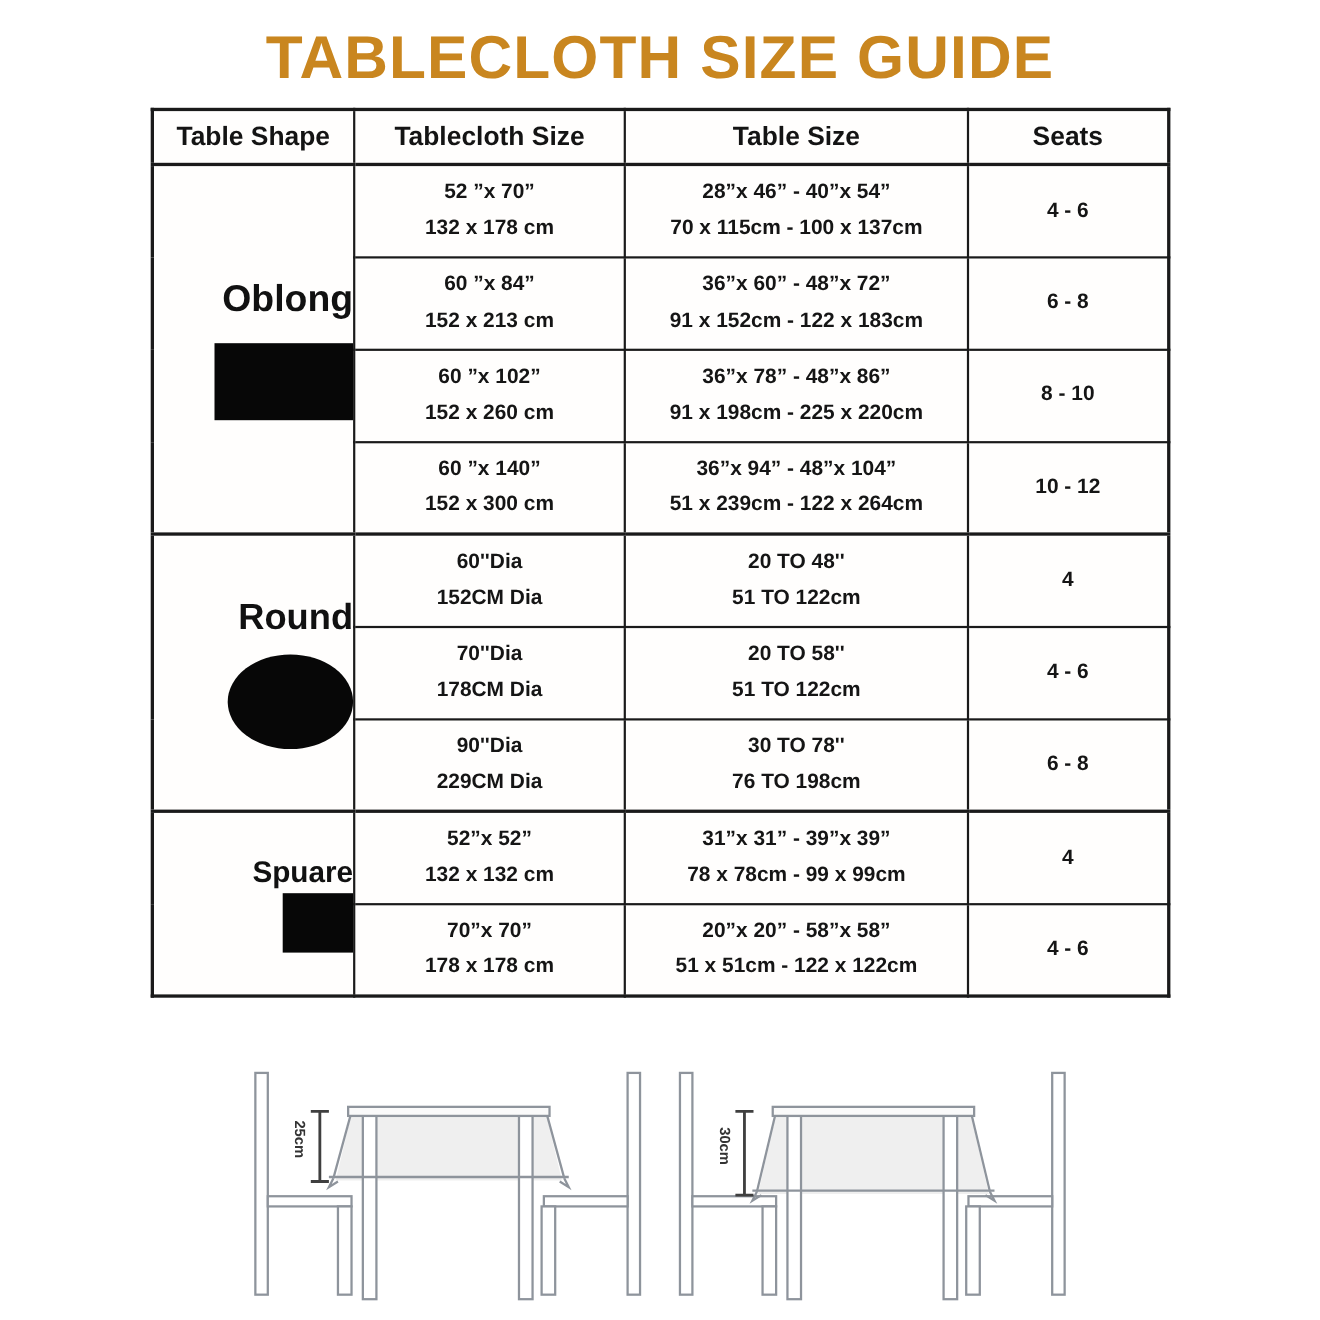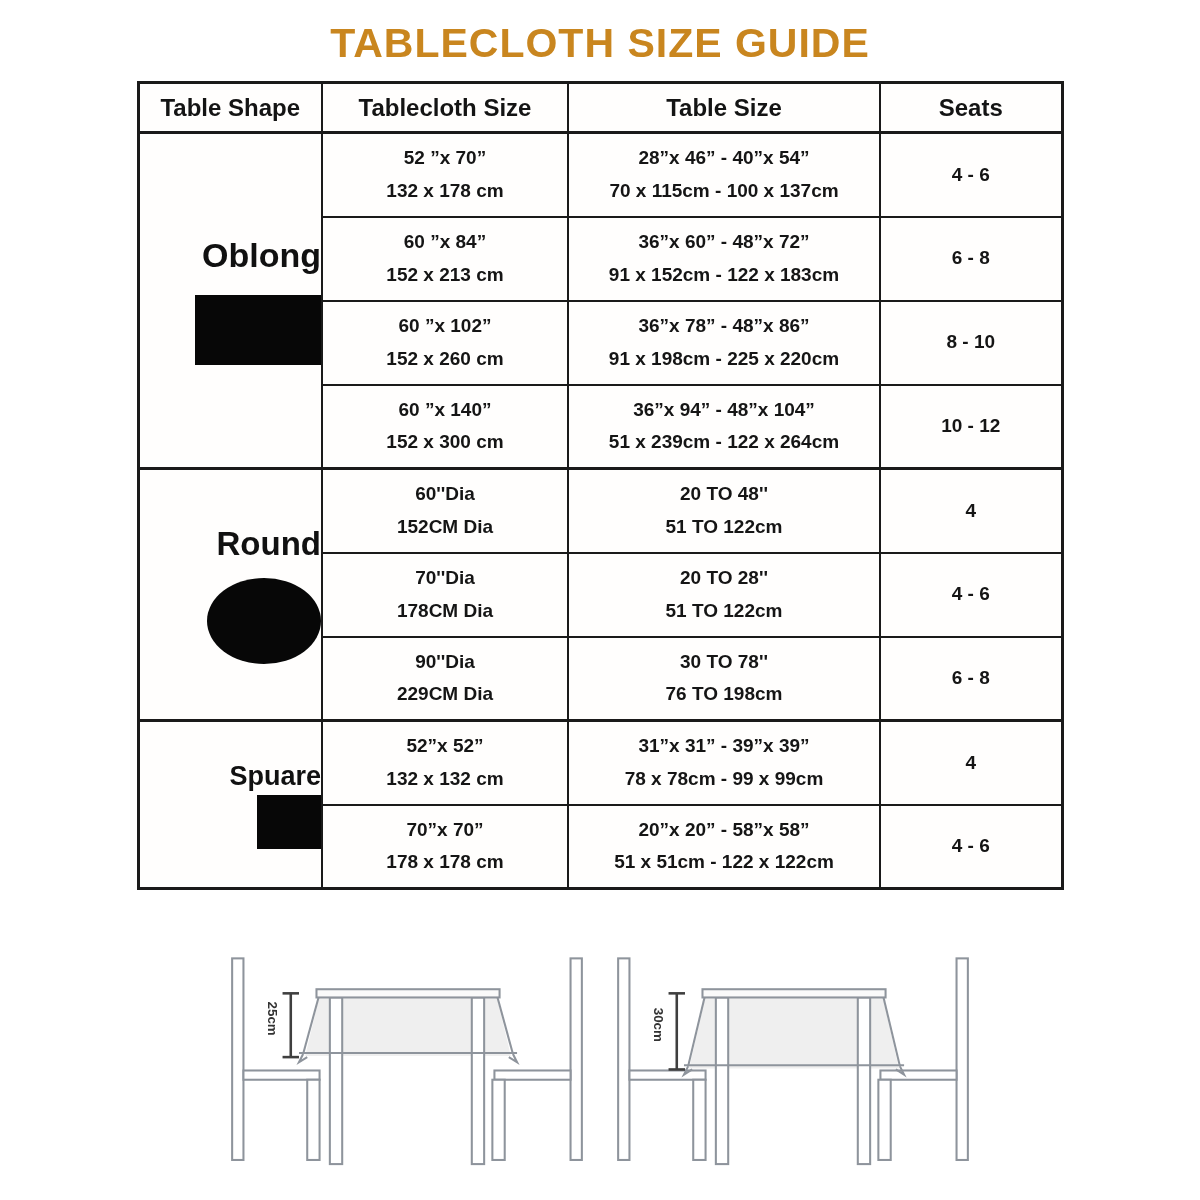--- a/index.html
+++ b/index.html
@@ -10,21 +10,21 @@
     font-family: "Liberation Sans", sans-serif;
     color: #141414;
     overflow: hidden;
   }
   .page { width: 1200px; height: 1200px; position: relative; }
 
   
   .title {
     margin: 20px 0 14px 0;
     text-align: center;
-    font-size: 41px;
+    font-size: 55px;
     font-weight: bold;
     letter-spacing: 1px;
     color: #C9861F;
   }
 
   
   table.size-guide {
     border-collapse: collapse;
     margin: 0 auto;
     width: 924px;
@@ -160,21 +160,21 @@
           <div>51 TO 122cm</div>
         </td>
         <td class="cell">4</td>
       </tr>
       <tr class="data-row">
         <td class="cell">
           <div>70''Dia</div>
           <div>178CM Dia</div>
         </td>
         <td class="cell">
-          <div>20 TO 28''</div>
+          <div>20 TO 58''</div>
           <div>51 TO 122cm</div>
         </td>
         <td class="cell">4 - 6</td>
       </tr>
       <tr class="data-row">
         <td class="cell">
           <div>90''Dia</div>
           <div>229CM Dia</div>
         </td>
         <td class="cell">

